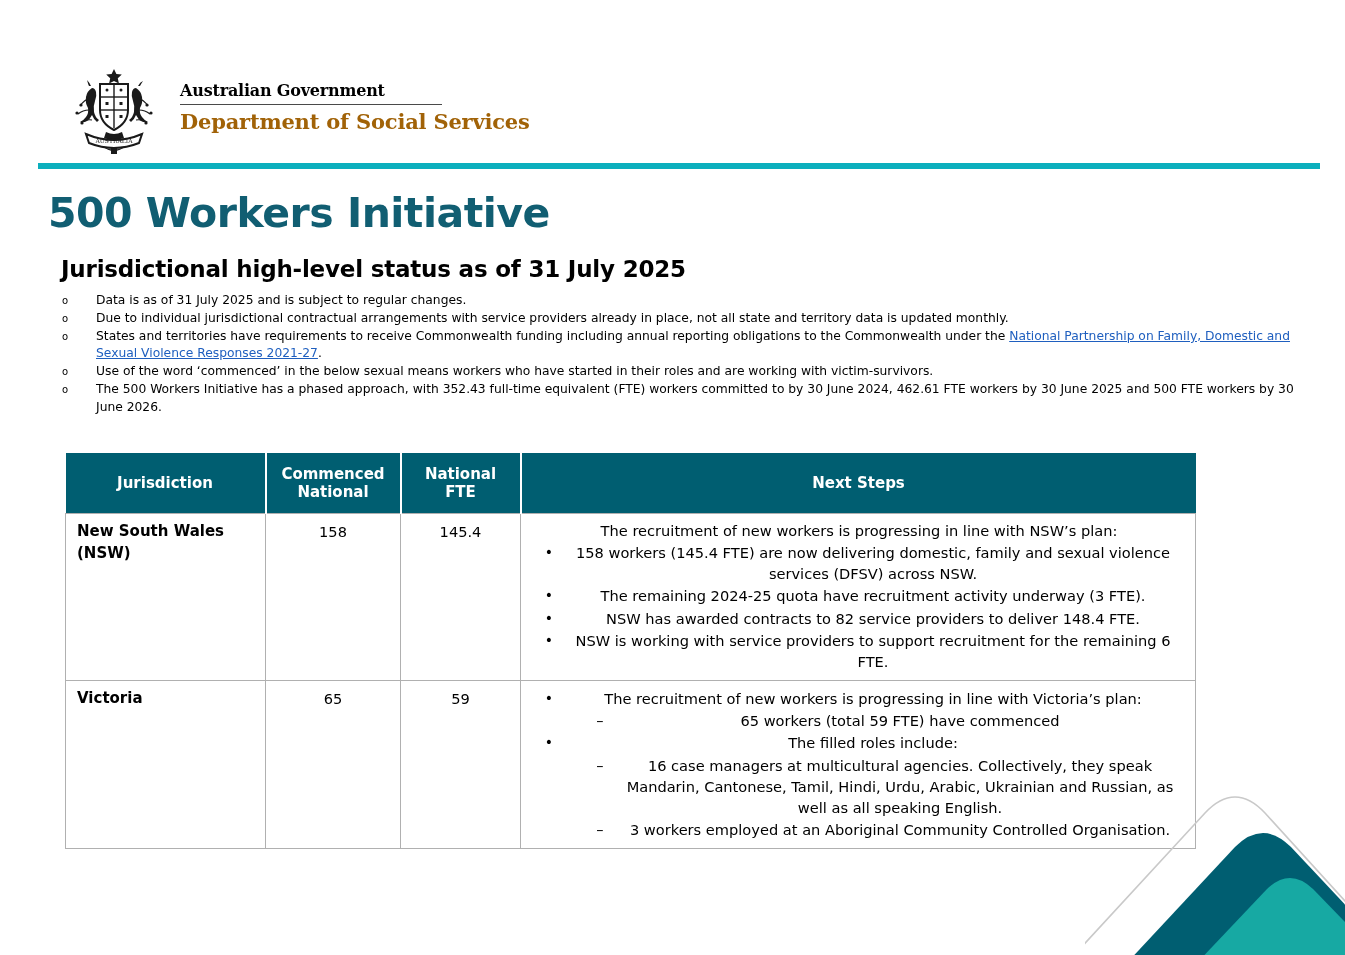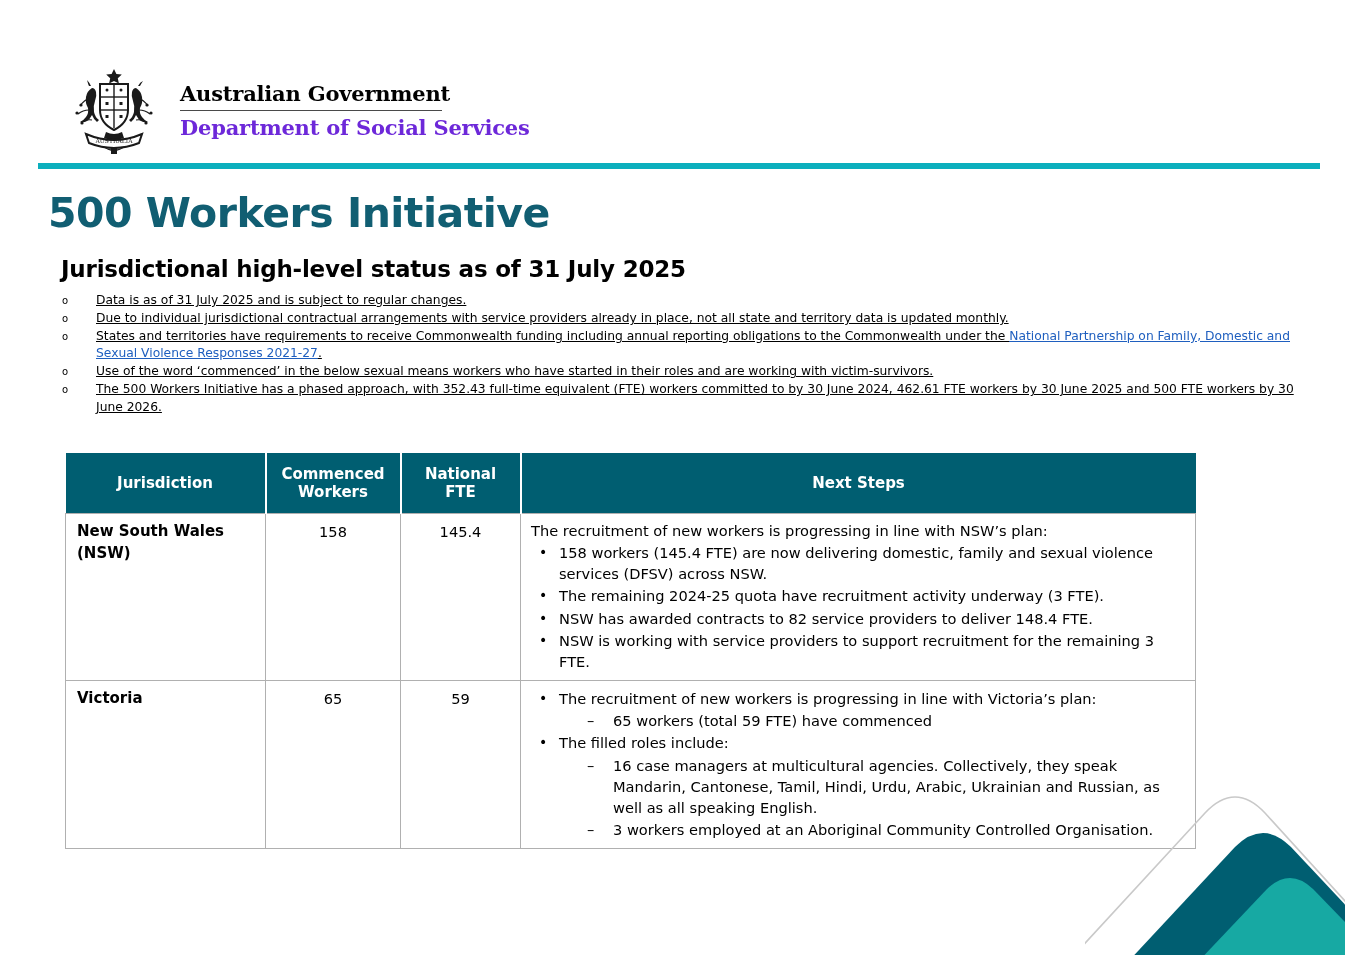--- a/index.html
+++ b/index.html
@@ -24,38 +24,38 @@
     display: flex;
     align-items: flex-start;
   }
   .crest-svg { display: block; }
   .gov-text {
     margin-left: 14px;
     padding-top: 16px;
     font-family: "DejaVu Serif", serif;
   }
   .gov-line1 {
-    font-size: 21px;
+    font-size: 16px;
     font-weight: 700;
     letter-spacing: -0.2px;
     color: #000;
     line-height: 1.15;
     white-space: nowrap;
   }
   .gov-rule {
     height: 1px;
     background: #4a4a4a;
     margin: 4px 0 5px 0;
     width: 262px;
   }
   .gov-line2 {
     font-size: 21px;
     font-weight: 700;
     letter-spacing: -0.2px;
-    color: #6d28d9;
+    color: #a16207;
     line-height: 1.15;
     white-space: nowrap;
   }
 
   .top-divider {
     position: absolute;
     left: 38px;
     top: 163px;
     width: 1282px;
     height: 6px;
@@ -107,21 +107,20 @@
   }
   .note-marker {
     width: 34px;
     flex: 0 0 34px;
     font-size: 10px;
     line-height: 1.72;
     color: #000;
   }
   .note-text {
     flex: 1 1 auto;
-    text-decoration: underline;
   }
   .link {
     color: #1f5fbf;
     text-decoration: underline;
   }
 
   
   .data-table {
     position: absolute;
     left: 65px;
@@ -164,20 +163,21 @@
     padding-top: 7px;
   }
   td.num-cell {
     text-align: center;
     padding-top: 7px;
   }
   td.next-cell {
     padding-left: 10px;
     padding-top: 6px;
     padding-bottom: 8px;
+    text-align: center;
   }
   .lead-line { margin: 0 0 1px 0; }
 
   .bul {
     display: flex;
     align-items: flex-start;
     margin-top: 1px;
   }
   .bul-marker {
     flex: 0 0 28px;
@@ -302,21 +302,21 @@
 <table class="data-table">
   <colgroup>
     <col class="col-jur">
       <col class="col-work">
       <col class="col-fte">
       <col class="col-next">
   </colgroup>
   <thead>
     <tr>
       <th>Jurisdiction</th>
-      <th>Commenced Workers</th>
+      <th>Commenced National</th>
       <th>National FTE</th>
       <th>Next Steps</th>
     </tr>
   </thead>
   <tbody>
 
     <tr>
       <td class="jur-cell">New South Wales (NSW)</td>
       <td class="num-cell">158</td>
       <td class="num-cell">145.4</td>
@@ -329,21 +329,21 @@
         <div class="bul">
           <div class="bul-marker">•</div>
           <div class="bul-text">The remaining 2024-25 quota have recruitment activity underway (3 FTE).</div>
         </div>
         <div class="bul">
           <div class="bul-marker">•</div>
           <div class="bul-text">NSW has awarded contracts to 82 service providers to deliver 148.4 FTE.</div>
         </div>
         <div class="bul">
           <div class="bul-marker">•</div>
-          <div class="bul-text">NSW is working with service providers to support recruitment for the remaining 3 FTE.</div>
+          <div class="bul-text">NSW is working with service providers to support recruitment for the remaining 6 FTE.</div>
         </div>
       </td>
     </tr>
 
     <tr>
       <td class="jur-cell">Victoria</td>
       <td class="num-cell">65</td>
       <td class="num-cell">59</td>
       <td class="next-cell">
         <div class="bul">

